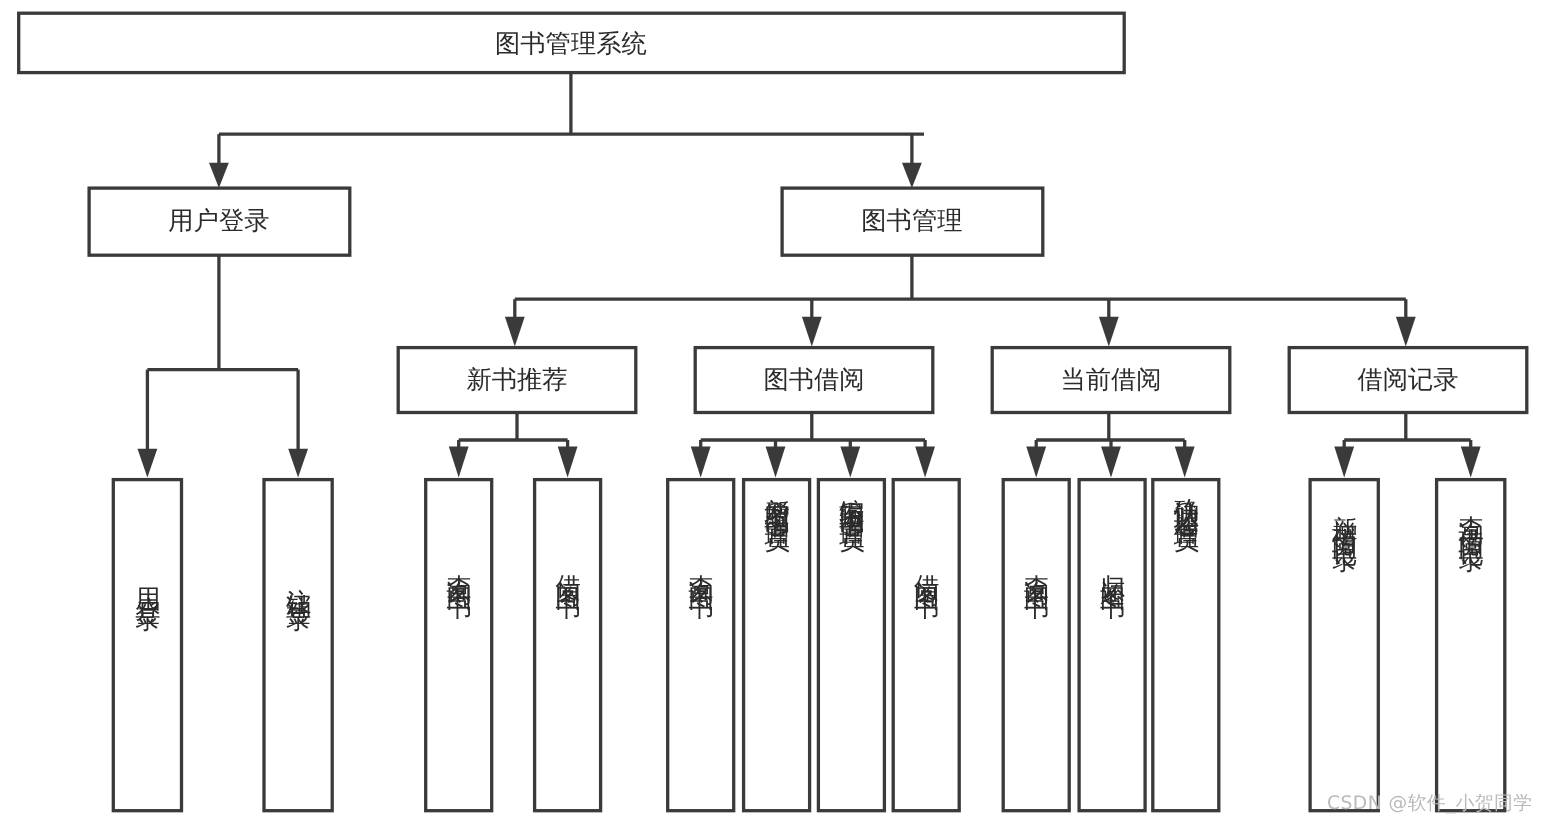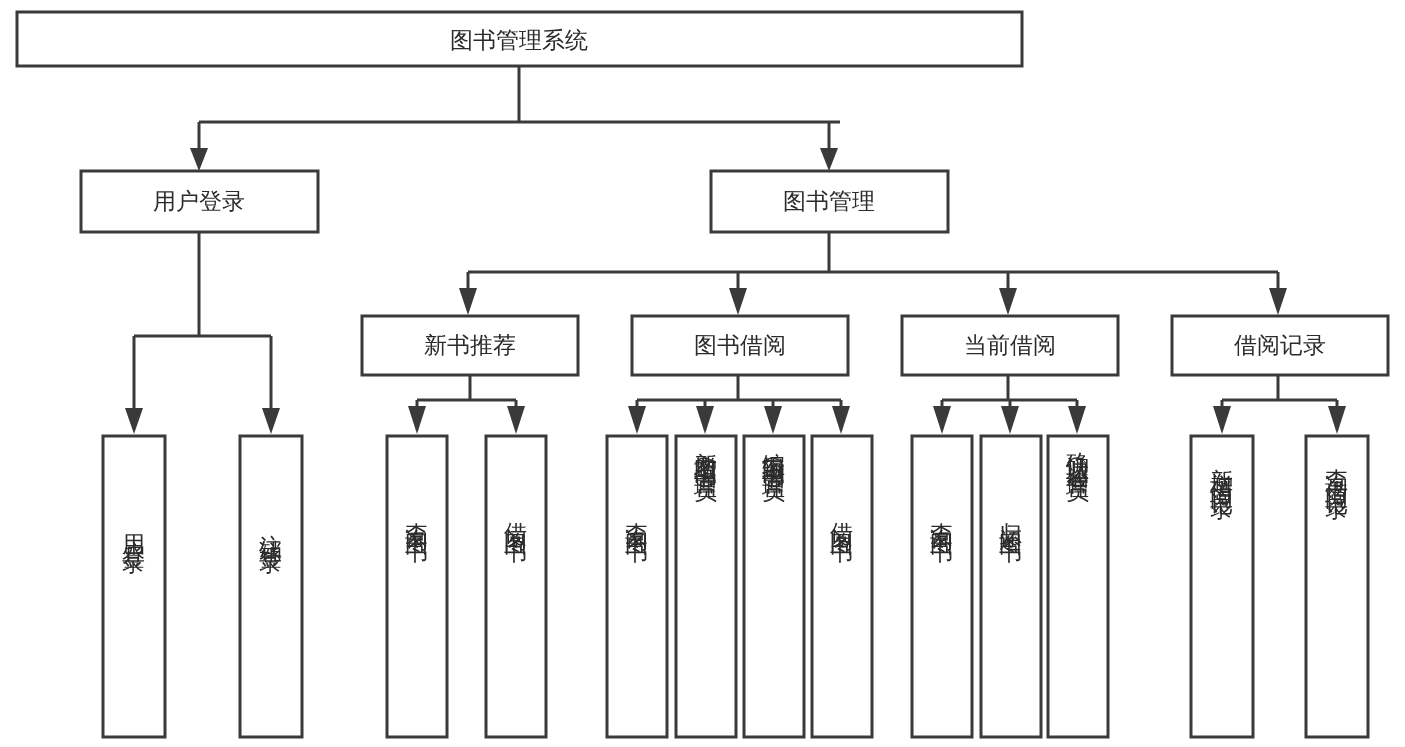--- a/index.html
+++ b/index.html
@@ -229,13 +229,14 @@
       <text class="node-label-v" x="1222" y="468" style="writing-mode:vertical-rl;text-orientation:upright;letter-spacing:6px;">新增借阅记录</text>
     </g>
 
     <g>
       <rect class="node-box" x="1306" y="436" width="62" height="301"></rect>
       <text class="node-label-v" x="1337" y="468" style="writing-mode:vertical-rl;text-orientation:upright;letter-spacing:6px;">查询借阅记录</text>
     </g>
 
   </svg>
 
+  <div class="watermark">CSDN @软件_小贺同学</div>
 </div>
 
 </body></html>

